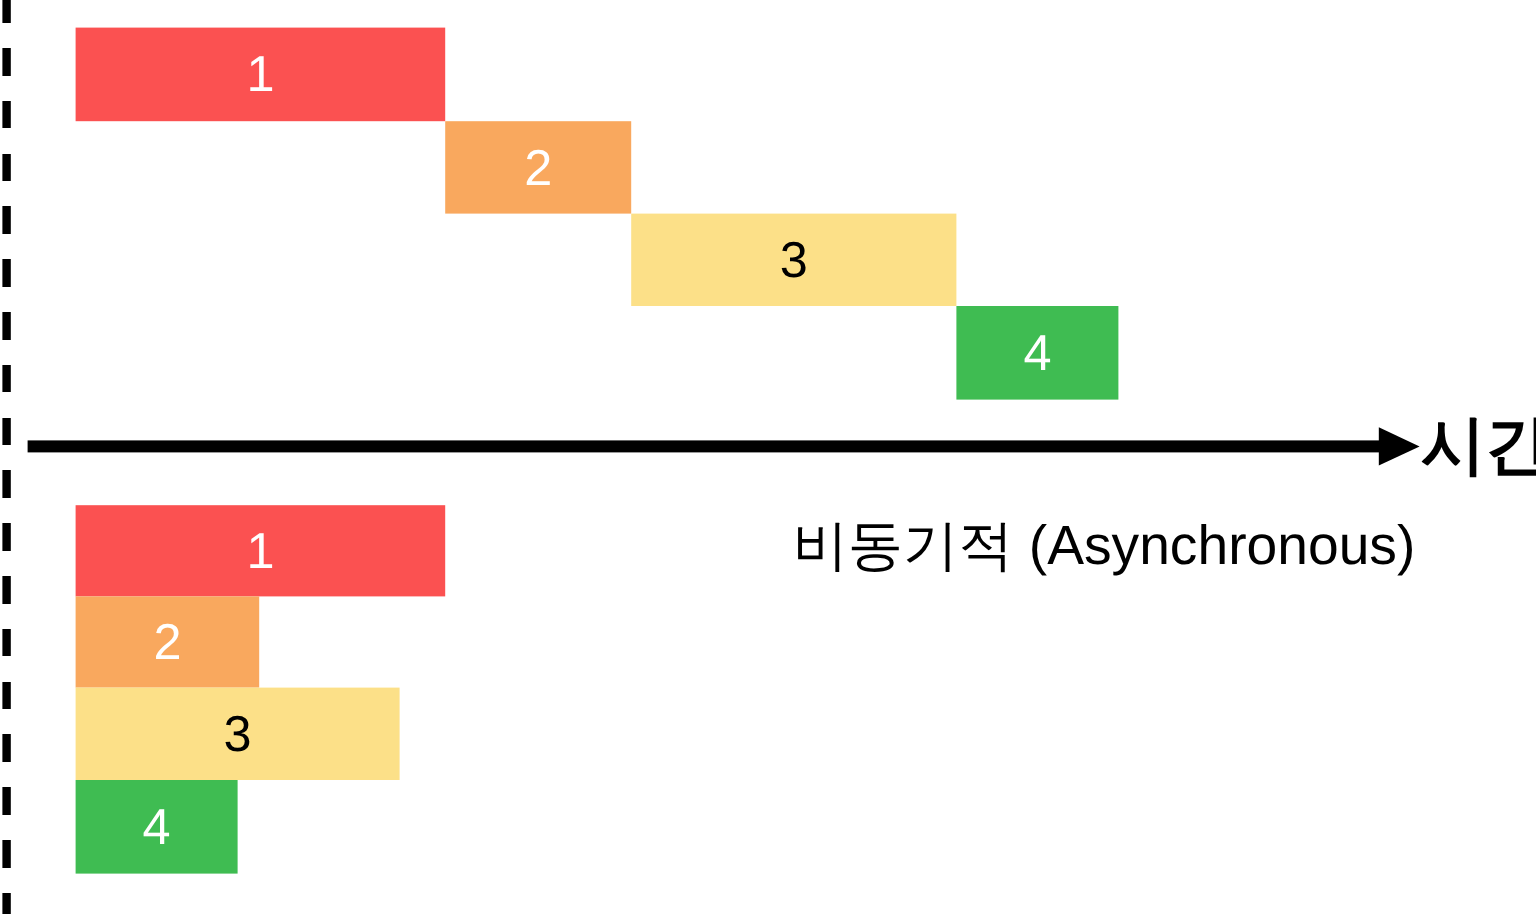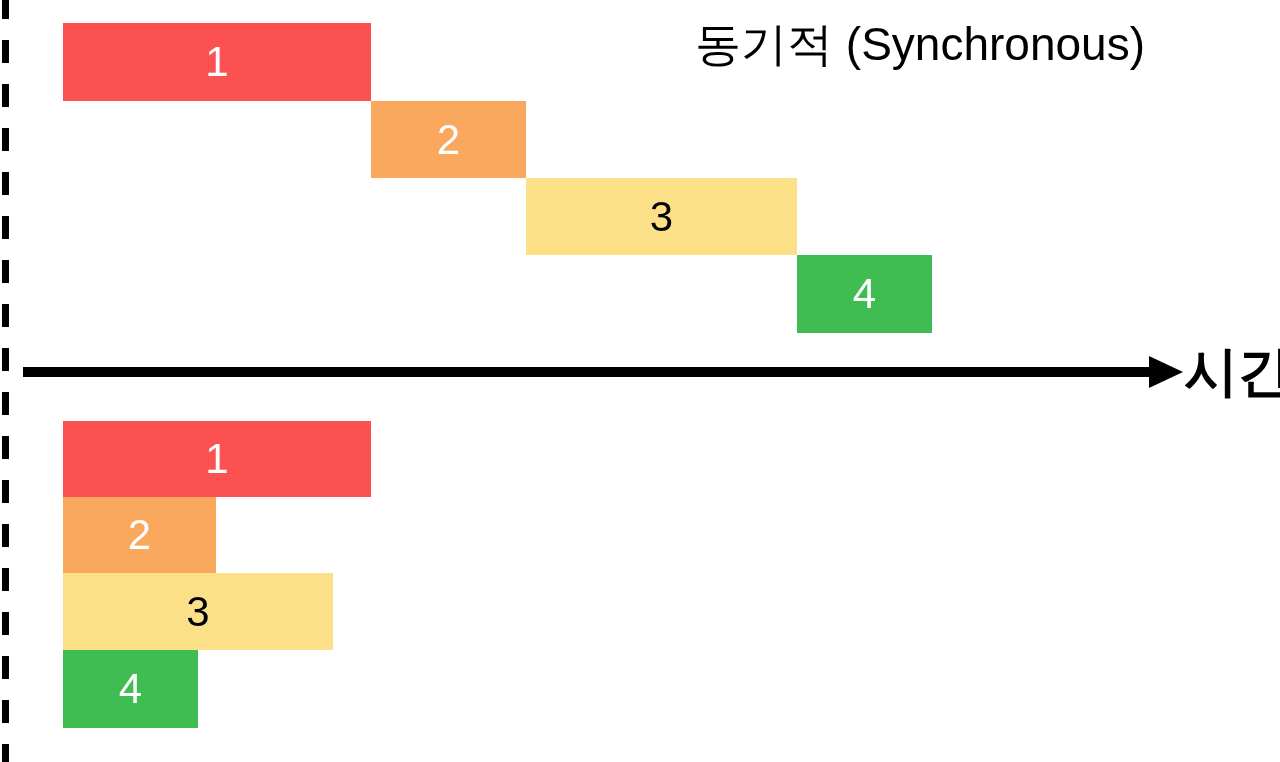--- a/index.html
+++ b/index.html
@@ -71,21 +71,20 @@
   }
 </style>
 </head>
 <body>
 
 <div class="canvas">
 
   <div class="dashed-line"></div>
 
   <div class="section">
-    <div class="section-title title-sync">동기적 (Synchronous)</div>
 
     <div class="bar" style="left: 63px; top: 23px; width: 308px; height: 78px; background: rgb(251, 81, 81); color: rgb(255, 255, 255);">
       <span>1</span>
     </div>
     <div class="bar" style="left: 371px; top: 101px; width: 155px; height: 77px; background: rgb(249, 168, 94); color: rgb(255, 255, 255);">
       <span>2</span>
     </div>
     <div class="bar" style="left: 526px; top: 178px; width: 271px; height: 77px; background: rgb(252, 224, 136); color: rgb(0, 0, 0);">
       <span>3</span>
     </div>
@@ -94,20 +93,21 @@
     </div>
   </div>
 
   <div>
     <div class="axis-line"></div>
     <div class="axis-arrowhead"></div>
     <div class="axis-label">시간</div>
   </div>
 
   <div class="section">
+    <div class="section-title title-async">비동기적 (Asynchronous)</div>
 
     <div class="bar" style="left: 63px; top: 421px; width: 308px; height: 76px; background: rgb(251, 81, 81); color: rgb(255, 255, 255);">
       <span>1</span>
     </div>
     <div class="bar" style="left: 63px; top: 497px; width: 153px; height: 76px; background: rgb(249, 168, 94); color: rgb(255, 255, 255);">
       <span>2</span>
     </div>
     <div class="bar" style="left: 63px; top: 573px; width: 270px; height: 77px; background: rgb(252, 224, 136); color: rgb(0, 0, 0);">
       <span>3</span>
     </div>

